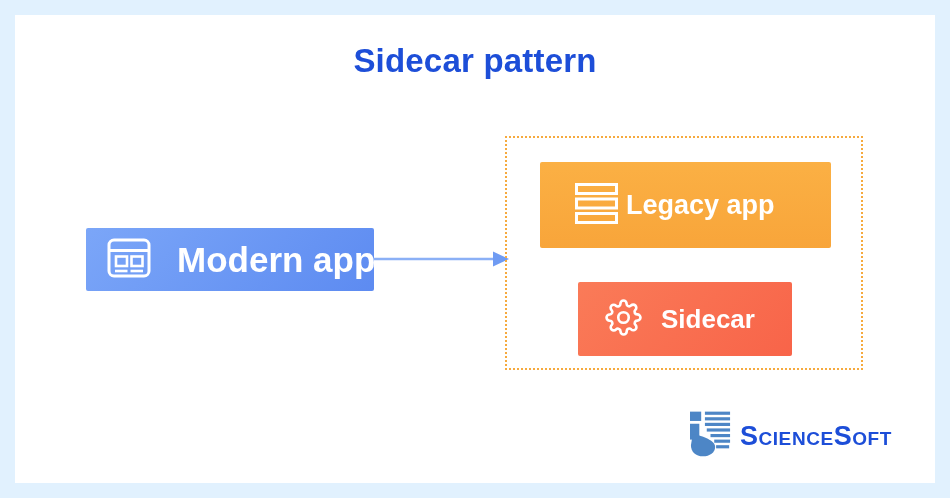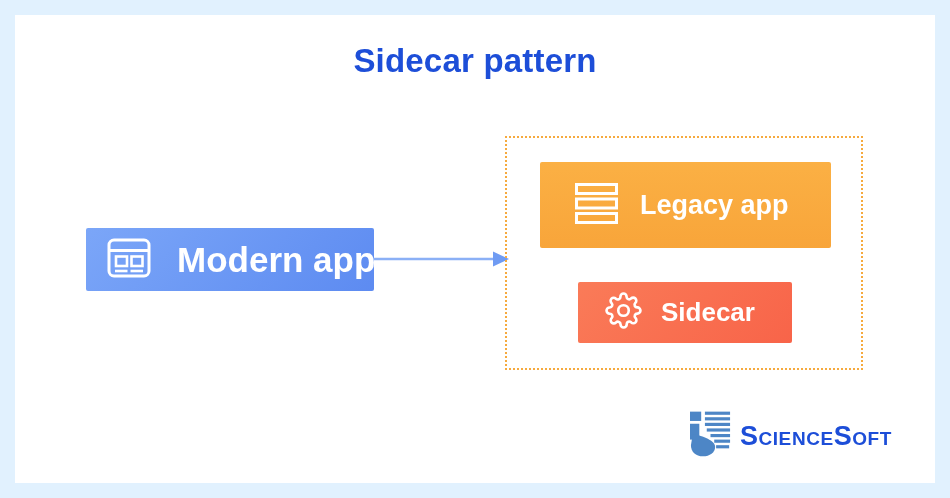--- a/index.html
+++ b/index.html
@@ -60,25 +60,25 @@
     width:358px; height:234px;
     border:2px dotted #f6aa3e;
   }
 
   .legacy-box {
     left:525px; top:147px;
     width:291px; height:86px;
     background:linear-gradient(180deg,#fbb044 0%,#f8a53a 100%);
   }
   .legacy-box .icon { margin-left:35px; }
-  .legacy-box .label { margin-left:22px; font-size:27px; }
+  .legacy-box .label { margin-left:8px; font-size:27px; }
 
   .sidecar-box {
     left:563px; top:267px;
-    width:214px; height:61px;
+    width:214px; height:74px;
     background:linear-gradient(135deg,#fa7b58 0%,#f86449 100%);
   }
   .sidecar-box .icon { margin-left:27px; }
   .sidecar-box .label { margin-left:19px; font-size:26px; }
 
   .logo {
     position:absolute;
     left:675px; top:396px;
     display:flex;
     align-items:center;

